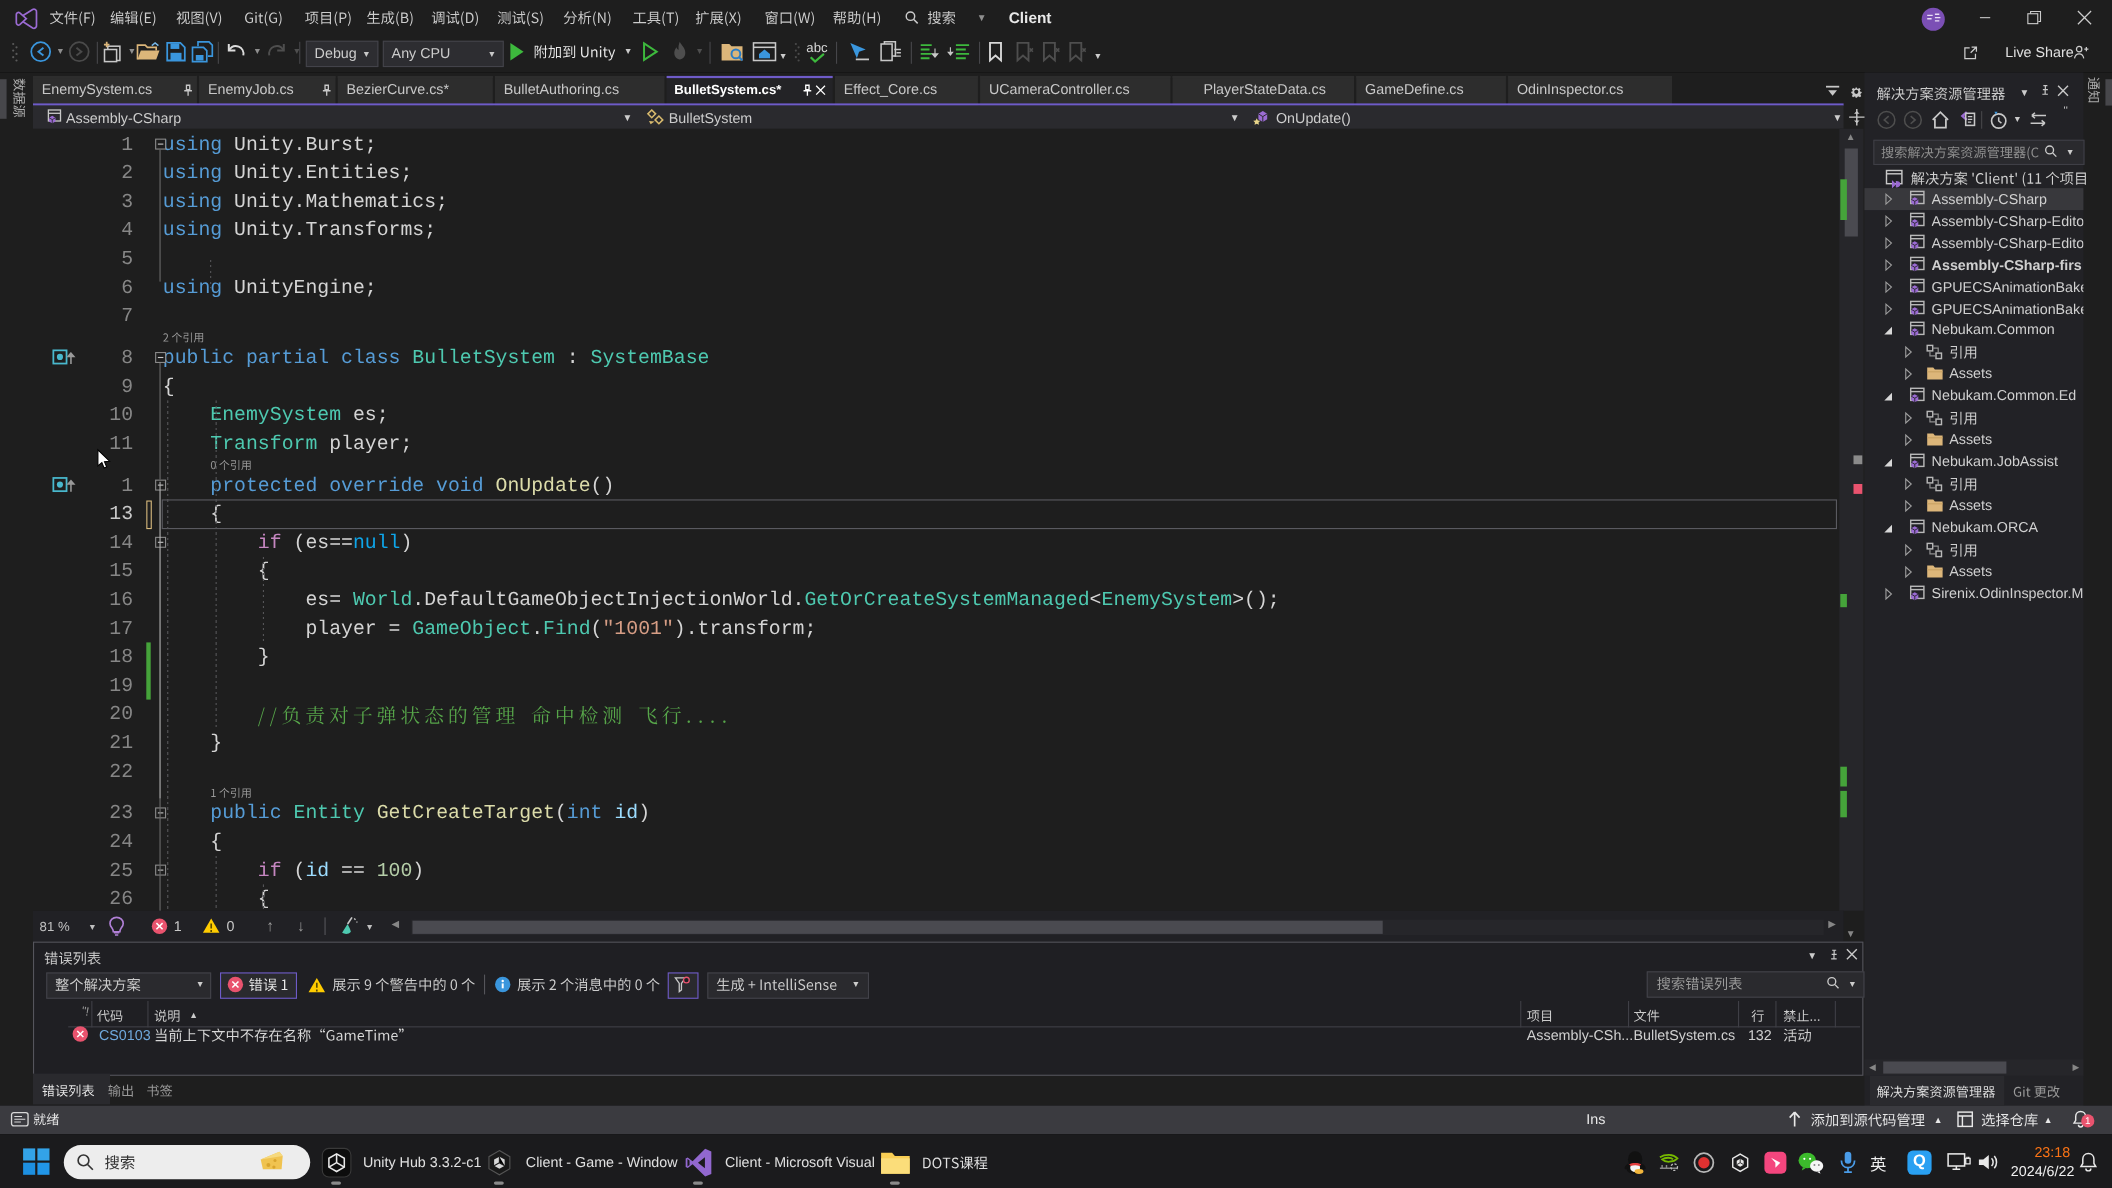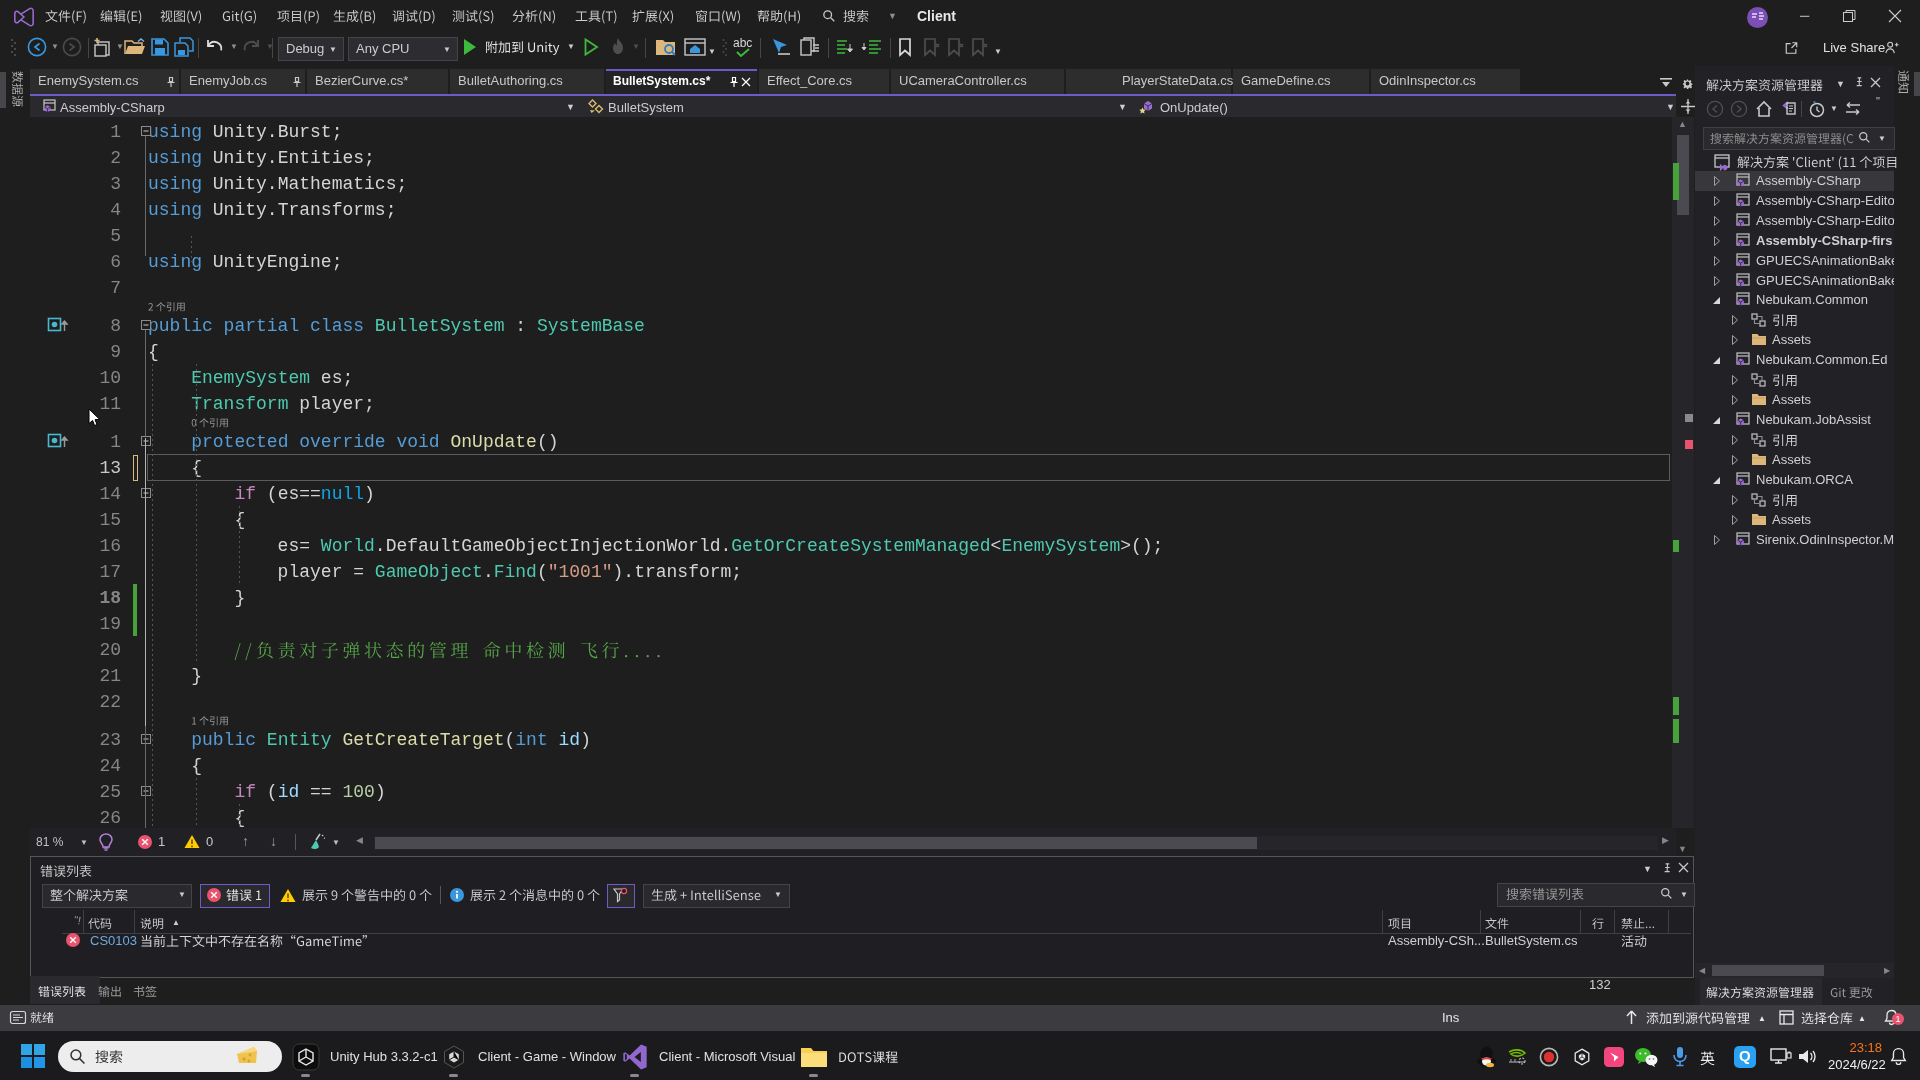--- a/index.html
+++ b/index.html
@@ -193,21 +193,21 @@
     <path d="M3.5 1.5h3v4h-3zM1.5 6.5h7M5 7v4" stroke="#ffffff" stroke-width="1.2" fill="none"></path>
   </svg>
 <svg style="position:absolute;left:742px;top:78px" width="8" height="8">
     <path d="M0 0 8 8M8 0 0 8" stroke="#ffffff" stroke-width="1.2"></path>
   </svg>
 <div style="position:absolute;left:759px;top:69px;width:130px;height:25px;background:#2d2d2d;border-top:2px solid #2d2d2d;"></div>
 <div style="position:absolute;left:767px;top:73px;font-size:13px;color:#c8c8c8;white-space:pre;">Effect_Core.cs</div>
 <div style="position:absolute;left:891px;top:69px;width:173px;height:25px;background:#2d2d2d;border-top:2px solid #2d2d2d;"></div>
 <div style="position:absolute;left:899px;top:73px;font-size:13px;color:#c8c8c8;white-space:pre;">UCameraController.cs</div>
 <div style="position:absolute;left:1066px;top:69px;width:165px;height:25px;background:#2d2d2d;border-top:2px solid #2d2d2d;"></div>
-<div style="position:absolute;left:1122px;top:73px;font-size:13px;color:#c8c8c8;white-space:pre;">PlayerStateData.cs</div>
+<div style="position:absolute;left:1094px;top:73px;font-size:13px;color:#c8c8c8;white-space:pre;">PlayerStateData.cs</div>
 <div style="position:absolute;left:1233px;top:69px;width:136px;height:25px;background:#2d2d2d;border-top:2px solid #2d2d2d;"></div>
 <div style="position:absolute;left:1241px;top:73px;font-size:13px;color:#c8c8c8;white-space:pre;">GameDefine.cs</div>
 <div style="position:absolute;left:1371px;top:69px;width:149px;height:25px;background:#2d2d2d;border-top:2px solid #2d2d2d;"></div>
 <div style="position:absolute;left:1379px;top:73px;font-size:13px;color:#c8c8c8;white-space:pre;">OdinInspector.cs</div>
 <svg style="position:absolute;left:1660px;top:78px" width="12" height="11">
     <path d="M0 0h12v1.6H0z" fill="#c8c8c8"></path>
     <path d="M2 4h8L6 9z" fill="#c8c8c8"></path>
   </svg>
 <svg style="position:absolute;left:1681px;top:77px" width="13" height="13" viewBox="0 0 24 24">
     <path fill="#c8c8c8" d="M12 8.5a3.5 3.5 0 1 0 0 7 3.5 3.5 0 0 0 0-7zm9.4 5.2-2.1 1.6c.0.5-.1 1-.3 1.4l1.4 2.2-2.1 2.1-2.2-1.4c-.4.2-.9.3-1.4.3L13 22h-2l-.7-2.1c-.5 0-1-.1-1.4-.3l-2.2 1.4-2.1-2.1 1.4-2.2c-.2-.4-.3-.9-.3-1.4L3.6 14v-2l2.1-.7c0-.5.1-1 .3-1.4L4.6 7.7l2.1-2.1 2.2 1.4c.4-.2.9-.3 1.4-.3L11 4.6h2l.7 2.1c.5 0 1 .1 1.4.3l2.2-1.4 2.1 2.1-1.4 2.2c.2.4.3.9.3 1.4l2.1.7z"></path>
@@ -268,21 +268,21 @@
 <div class="mono" style="position:absolute;left:66px;top:455px;width:55px;text-align:right;font-size:18px;line-height:26px;color:#c8c8c8;">13</div>
 <div class="mono" style="position:absolute;left:148px;top:455px;font-size:18px;line-height:26px;white-space:pre;"><span style="color:#d4d4d4">    {</span></div>
 <div class="mono" style="position:absolute;left:66px;top:481px;width:55px;text-align:right;font-size:18px;line-height:26px;color:#868686;">14</div>
 <div class="mono" style="position:absolute;left:148px;top:481px;font-size:18px;line-height:26px;white-space:pre;"><span style="color:#d4d4d4">        </span><span style="color:#c586c0">if</span><span style="color:#d4d4d4"> (es==</span><span style="color:#0ea5e9">null</span><span style="color:#d4d4d4">)</span></div>
 <div class="mono" style="position:absolute;left:66px;top:507px;width:55px;text-align:right;font-size:18px;line-height:26px;color:#868686;">15</div>
 <div class="mono" style="position:absolute;left:148px;top:507px;font-size:18px;line-height:26px;white-space:pre;"><span style="color:#d4d4d4">        {</span></div>
 <div class="mono" style="position:absolute;left:66px;top:533px;width:55px;text-align:right;font-size:18px;line-height:26px;color:#868686;">16</div>
 <div class="mono" style="position:absolute;left:148px;top:533px;font-size:18px;line-height:26px;white-space:pre;"><span style="color:#d4d4d4">            es= </span><span style="color:#4ec9b0">World</span><span style="color:#d4d4d4">.DefaultGameObjectInjectionWorld.</span><span style="color:#4ec9b0">GetOrCreateSystemManaged</span><span style="color:#d4d4d4">&lt;</span><span style="color:#4ec9b0">EnemySystem</span><span style="color:#d4d4d4">&gt;();</span></div>
 <div class="mono" style="position:absolute;left:66px;top:559px;width:55px;text-align:right;font-size:18px;line-height:26px;color:#868686;">17</div>
 <div class="mono" style="position:absolute;left:148px;top:559px;font-size:18px;line-height:26px;white-space:pre;"><span style="color:#d4d4d4">            player = </span><span style="color:#4ec9b0">GameObject</span><span style="color:#d4d4d4">.</span><span style="color:#4ec9b0">Find</span><span style="color:#d4d4d4">(</span><span style="color:#d69d85">"1001"</span><span style="color:#d4d4d4">).</span><span style="color:#d4d4d4">transform;</span></div>
-<div class="mono" style="position:absolute;left:66px;top:585px;width:55px;text-align:right;font-size:18px;line-height:26px;color:#868686;font-weight:bold;">18</div>
+<div class="mono" style="position:absolute;left:66px;top:585px;width:55px;text-align:right;font-size:18px;line-height:26px;color:#868686;">18</div>
 <div class="mono" style="position:absolute;left:148px;top:585px;font-size:18px;line-height:26px;white-space:pre;"><span style="color:#d4d4d4">        }</span></div>
 <div class="mono" style="position:absolute;left:66px;top:611px;width:55px;text-align:right;font-size:18px;line-height:26px;color:#868686;">19</div>
 <div class="mono" style="position:absolute;left:66px;top:637px;width:55px;text-align:right;font-size:18px;line-height:26px;color:#868686;">20</div>
 <div class="mono" style="position:absolute;left:66px;top:663px;width:55px;text-align:right;font-size:18px;line-height:26px;color:#868686;">21</div>
 <div class="mono" style="position:absolute;left:148px;top:663px;font-size:18px;line-height:26px;white-space:pre;"><span style="color:#d4d4d4">    }</span></div>
 <div class="mono" style="position:absolute;left:66px;top:689px;width:55px;text-align:right;font-size:18px;line-height:26px;color:#868686;">22</div>
 <div class="mono" style="position:absolute;left:66px;top:727px;width:55px;text-align:right;font-size:18px;line-height:26px;color:#868686;">23</div>
 <div class="mono" style="position:absolute;left:148px;top:727px;font-size:18px;line-height:26px;white-space:pre;"><span style="color:#d4d4d4">    </span><span style="color:#569cd6">public</span><span style="color:#d4d4d4"> </span><span style="color:#4ec9b0">Entity</span><span style="color:#d4d4d4"> </span><span style="color:#dcdcaa">GetCreateTarget</span><span style="color:#d4d4d4">(</span><span style="color:#569cd6">int</span><span style="color:#d4d4d4"> </span><span style="color:#9cdcfe">id</span><span style="color:#d4d4d4">)</span></div>
 <div class="mono" style="position:absolute;left:66px;top:753px;width:55px;text-align:right;font-size:18px;line-height:26px;color:#868686;">24</div>
 <div class="mono" style="position:absolute;left:148px;top:753px;font-size:18px;line-height:26px;white-space:pre;"><span style="color:#d4d4d4">    {</span></div>
@@ -656,21 +656,21 @@
 <div style="position:absolute;left:1614px;top:910px;width:1px;height:24px;background:#3f3f46"></div>
 <div style="position:absolute;left:1668px;top:910px;width:1px;height:24px;background:#3f3f46"></div>
 <div style="position:absolute;left:62px;top:933px;width:1629px;height:1px;background:#3f3f46"></div>
 <svg style="position:absolute;left:66px;top:933px" width="14" height="14">
     <circle cx="7" cy="7" r="7" fill="#e9536e"></circle>
     <path d="M4.2 4.2 9.8 9.8M9.8 4.2 4.2 9.8" stroke="#fff" stroke-width="1.4"></path>
   </svg>
 <div style="position:absolute;left:90px;top:933px;font-size:13px;color:#6fa8dc;white-space:pre;">CS0103</div>
 <div style="position:absolute;left:1388px;top:933px;font-size:13px;color:#d0d0d0;white-space:pre;">Assembly-CSh...</div>
 <div style="position:absolute;left:1485px;top:933px;font-size:13px;color:#d0d0d0;white-space:pre;">BulletSystem.cs</div>
-<div style="position:absolute;left:1589px;top:933px;font-size:13px;color:#d0d0d0;white-space:pre;margin-top:44px;">132</div>
+<div style="position:absolute;left:1589px;top:933px;font-size:13px;color:#d0d0d0;white-space:pre;">132</div>
 <div style="position:absolute;left:30px;top:976px;width:70px;height:28px;background:#2a2a2e"></div>
 <svg style="position:absolute;left:10px;top:1011px" width="16" height="13">
     <rect x="0.5" y="0.5" width="15" height="12" rx="2" fill="none" stroke="#d8d8d8" stroke-width="1.2"></rect>
     <path d="M3 4h7M3 6.5h10M3 9h6" stroke="#d8d8d8" stroke-width="1"></path>
   </svg>
 <div style="position:absolute;left:1442px;top:1010px;font-size:13px;color:#e8e8e8;white-space:pre;">Ins</div>
 <svg style="position:absolute;left:1625px;top:1010px" width="13" height="15">
     <path d="M6.5 14V2M6.5 1 2 6M6.5 1l4.5 5" stroke="#e8e8e8" stroke-width="1.5" fill="none"></path>
   </svg>
 <div style="position:absolute;left:1758px;top:1014px;font-size:8px;color:#e8e8e8;white-space:pre;">▲</div>

